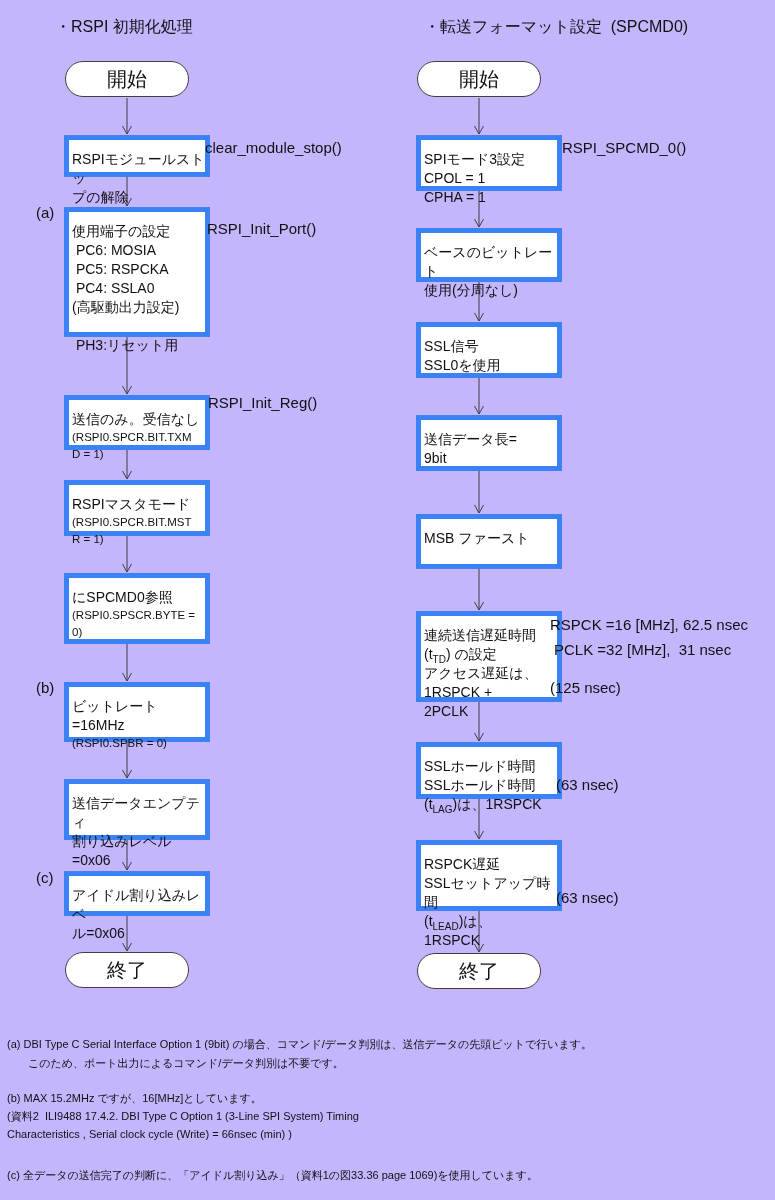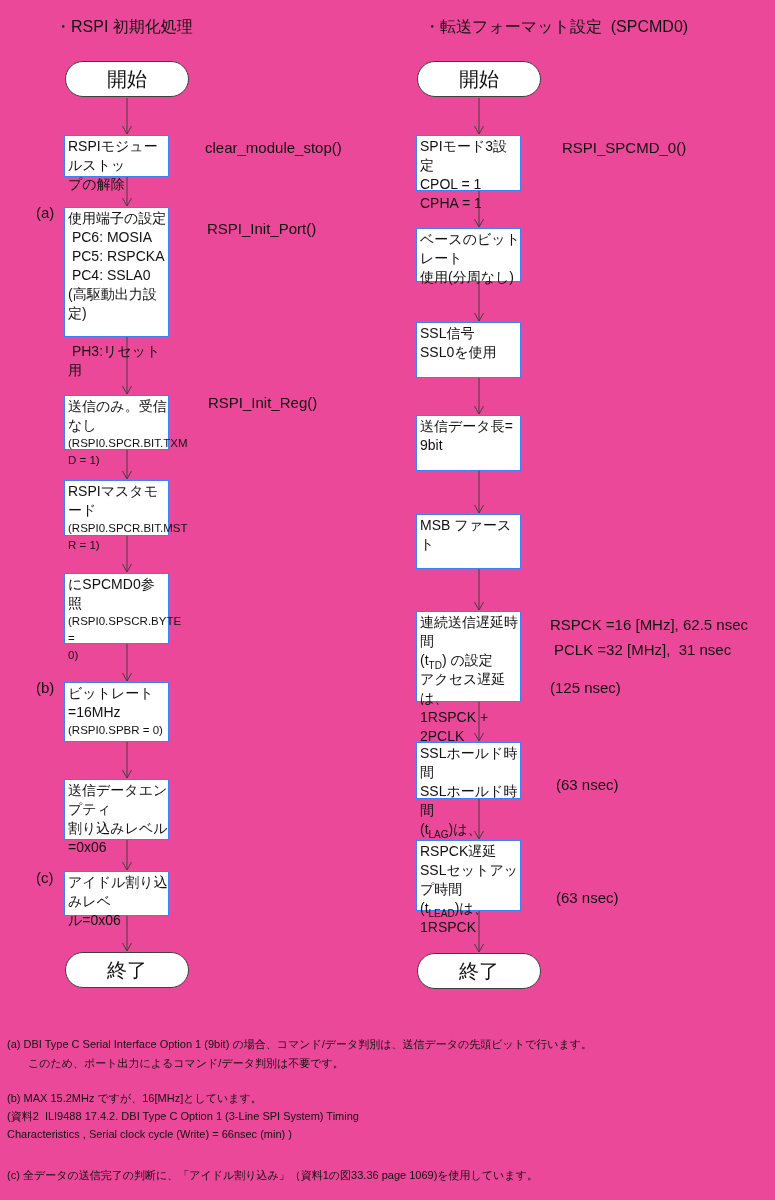--- a/index.html
+++ b/index.html
@@ -1,23 +1,23 @@
 <!DOCTYPE html>
 <html><head>
 <meta charset="utf-8">
 <style>
   html,body{margin:0;padding:0;background:#fff;}
-  .page{position:relative;width:775px;height:1200px;background:#ec4899;overflow:hidden;
+  .page{position:relative;width:775px;height:1200px;background:#c4b5fd;overflow:hidden;
         font-family:"Liberation Sans","DejaVu Sans",sans-serif;color:#111;}
   .arrows{position:absolute;left:0;top:0;width:775px;height:1200px;pointer-events:none;}
   .col-title{position:absolute;font-size:16px;white-space:pre;}
   .terminal{position:absolute;width:124px;height:36px;border:1px solid #3f3f3f;border-radius:18px;
             display:flex;align-items:center;justify-content:center;font-size:20px;background:#fff;box-sizing:border-box;}
-  .pbox{position:absolute;width:105px;border:1px solid #3b82f6;background:#fff;box-sizing:border-box;
-        font-size:14px;line-height:19px;padding:1px 0 0 3px;}
+  .pbox{position:absolute;width:146px;border:5px solid #3b82f6;background:#fff;box-sizing:border-box;
+        font-size:14px;line-height:19px;padding:10px 0 0 3px;}
   .bl{white-space:pre-wrap;}
   .bl.small{font-size:11.5px;line-height:17px;}
   .bl sub{font-size:10px;line-height:0;}
   .side-label{position:absolute;font-size:15px;white-space:pre;}
   .marker{position:absolute;font-size:15px;}
   .footnote{position:absolute;font-size:11px;line-height:17px;white-space:pre;}
 </style>
 </head>
 <body>
 

